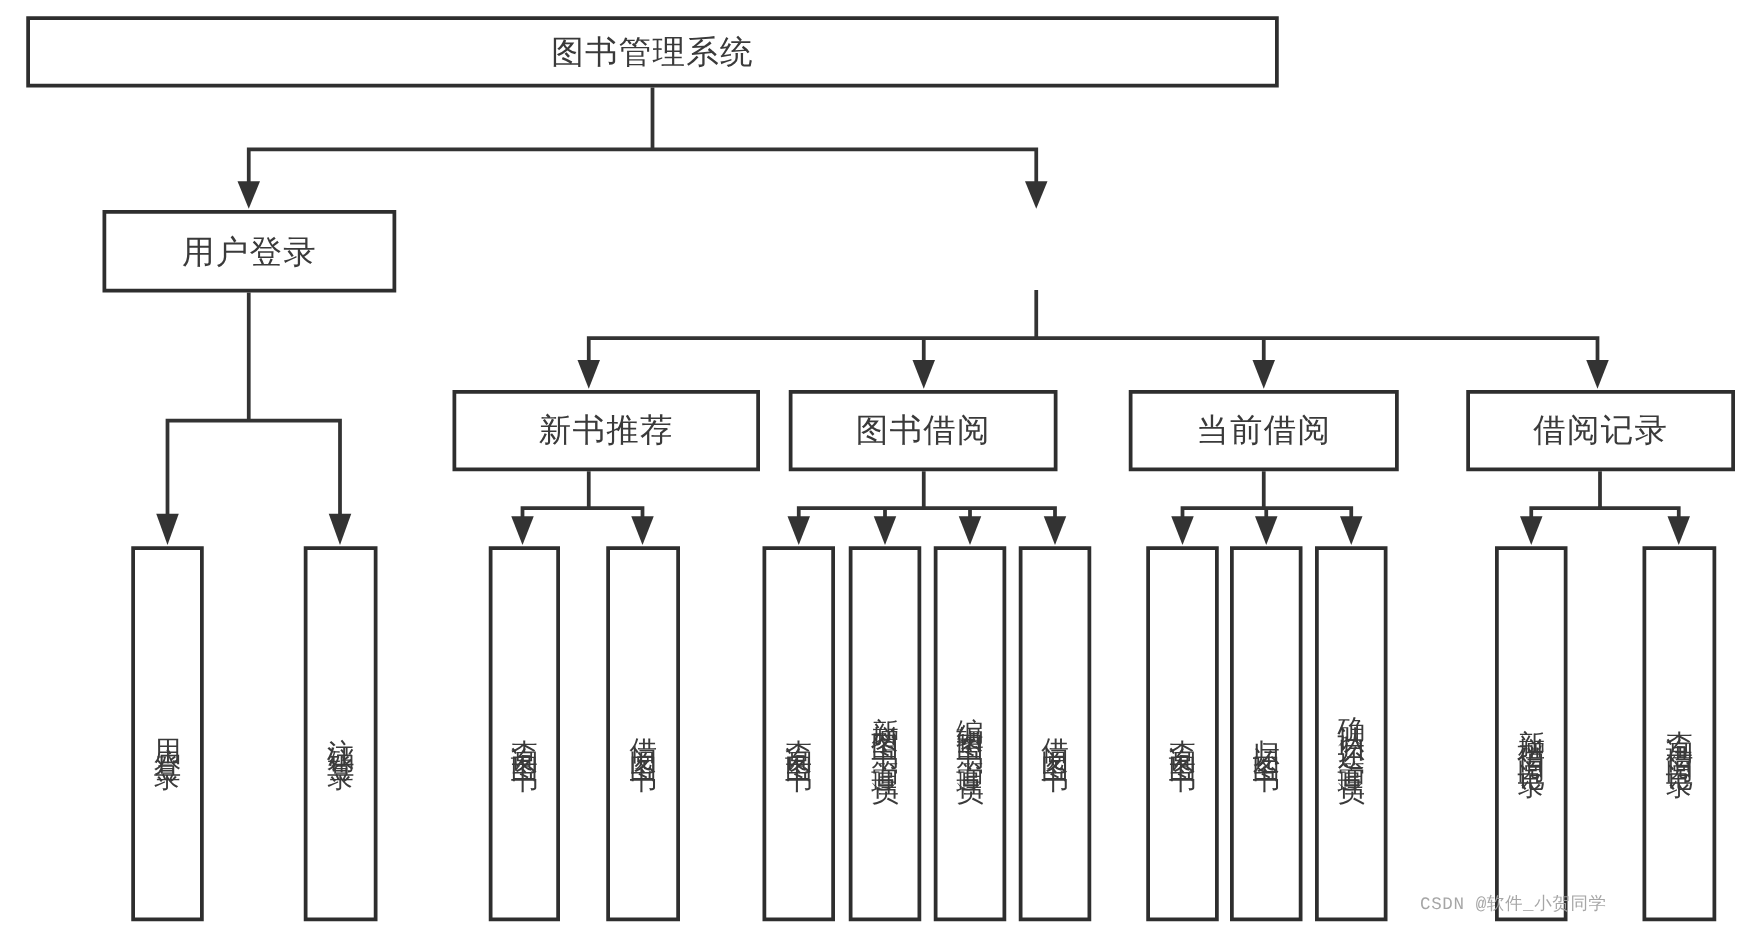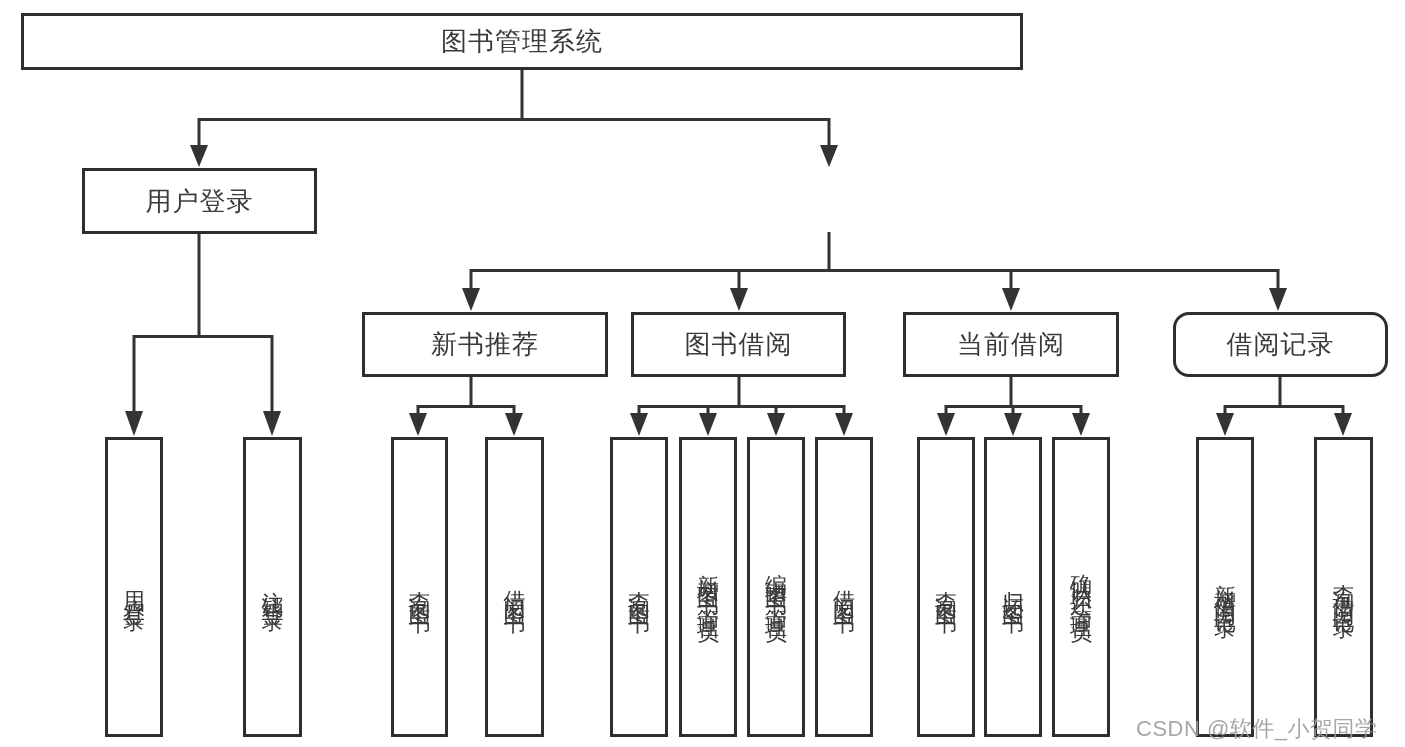--- a/index.html
+++ b/index.html
@@ -44,25 +44,26 @@
     font-size: 22px;
     line-height: 1;
     letter-spacing: 7px;
     color: #3a3a3a;
     white-space: nowrap;
   }
   .watermark {
     position: absolute;
     left: 1136px;
     top: 714px;
-    font-size: 22px;
+    font-size: 14px;
     letter-spacing: 0.5px;
     color: rgba(158,158,158,0.92);
     z-index: 5;
     white-space: nowrap;
+    font-family: Liberation Mono, monospace;
   }
 </style>
 </head>
 <body>
 
 <div class="canvas">
 
   <svg class="connectors" viewBox="0 0 1405 747" xmlns="http://www.w3.org/2000/svg" aria-hidden="true">
     <g stroke="#333333" stroke-width="3" fill="none">
       <path d="M522 68 V121
@@ -132,21 +133,21 @@
 
   <div class="box hbox" style="left:362px; top:312px; width:246px; height:65px;">
     <span>新书推荐</span>
   </div>
   <div class="box hbox" style="left:903px; top:312px; width:216px; height:65px;">
     <span>当前借阅</span>
   </div>
   <div class="box hbox" style="left:631px; top:312px; width:215px; height:65px;">
     <span>图书借阅</span>
   </div>
-  <div class="box hbox" style="left:1173px; top:312px; width:215px; height:65px;border-radius:16px;">
+  <div class="box hbox" style="left:1173px; top:312px; width:215px; height:65px;">
     <span>借阅记录</span>
   </div>
 
   <div class="box leaf" style="left:105px;">
     <span class="vtext">用户登录</span>
   </div>
   <div class="box leaf" style="left:243px; width:59px;">
     <span class="vtext">注销登录</span>
   </div>
 

